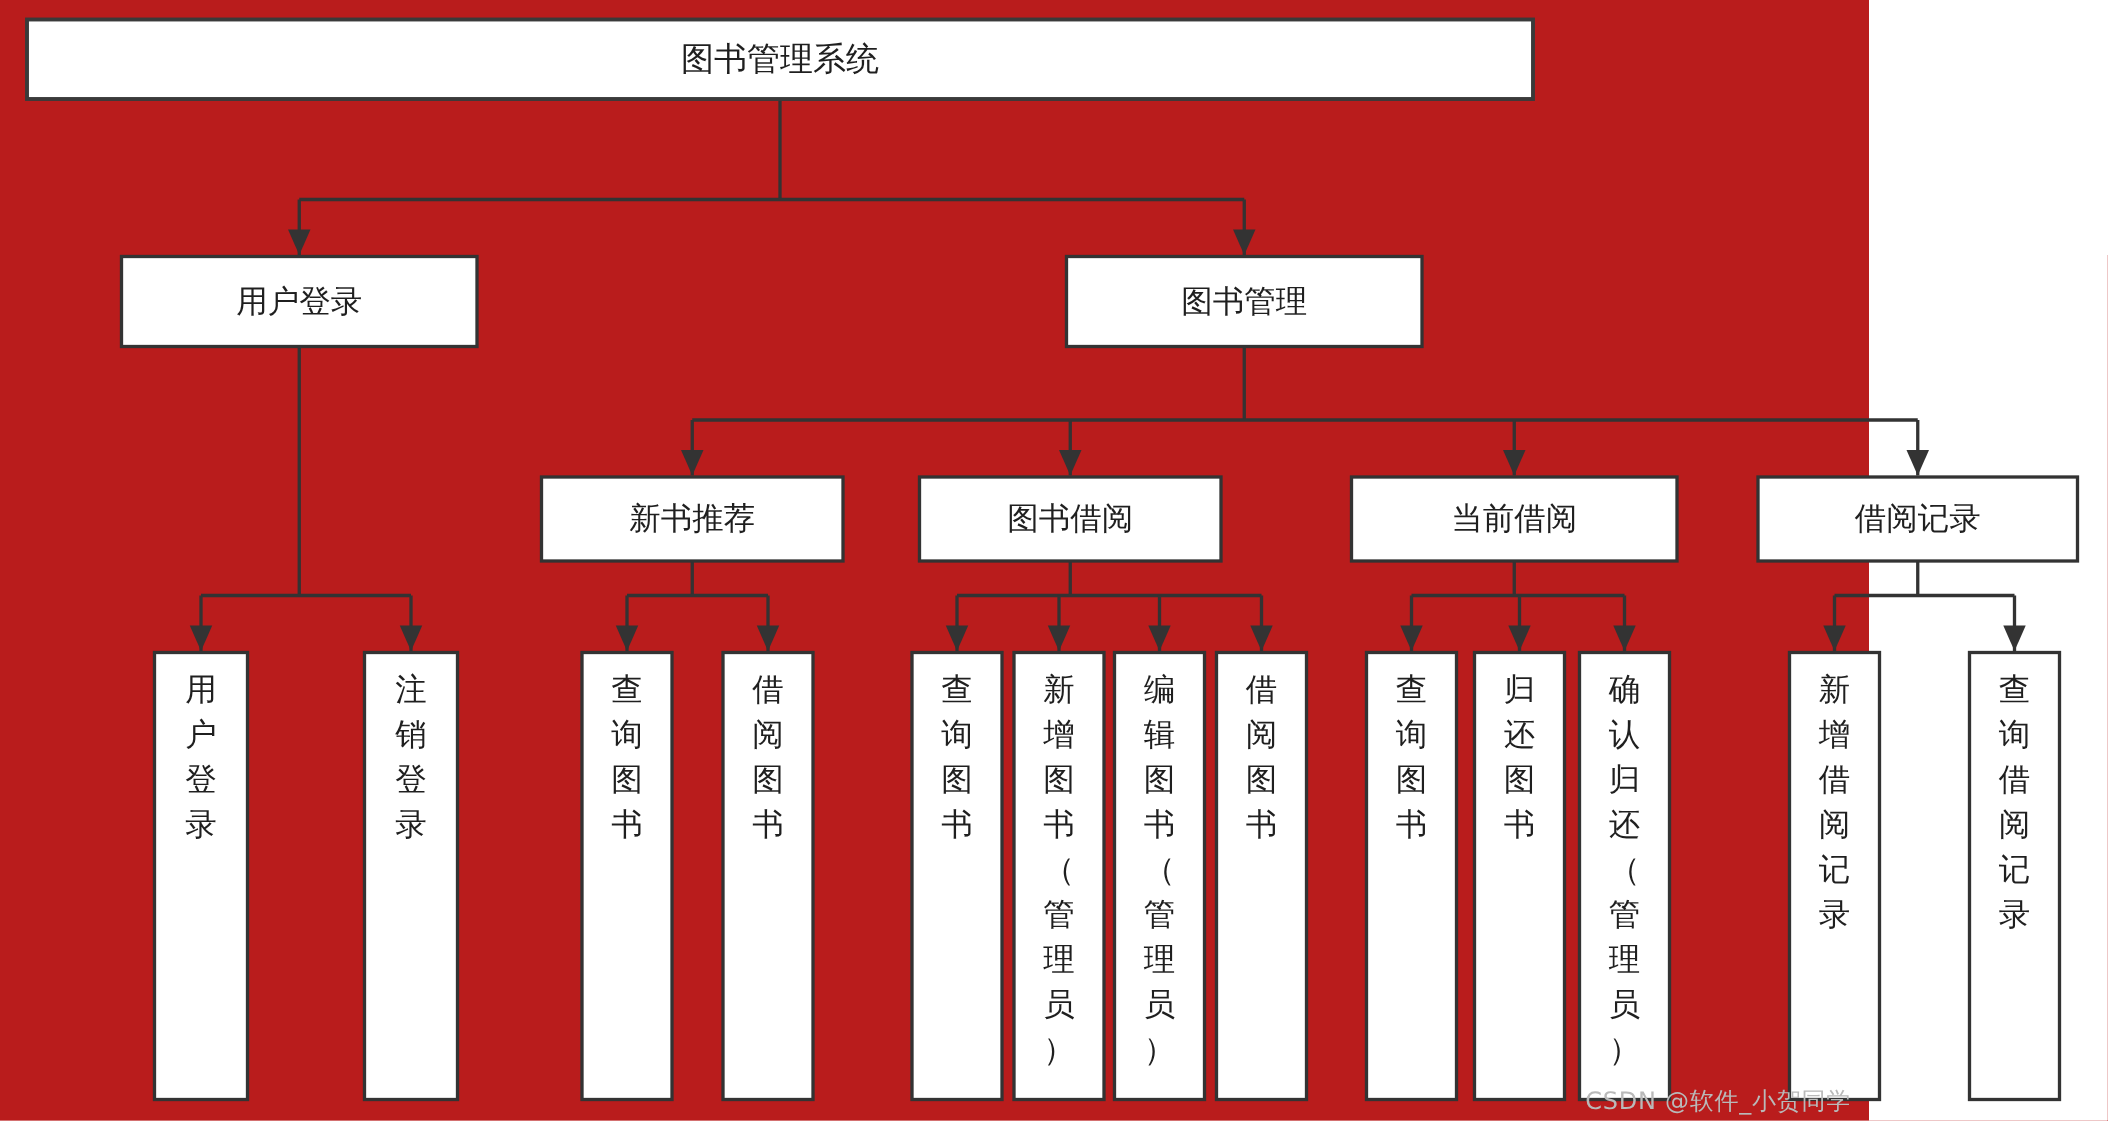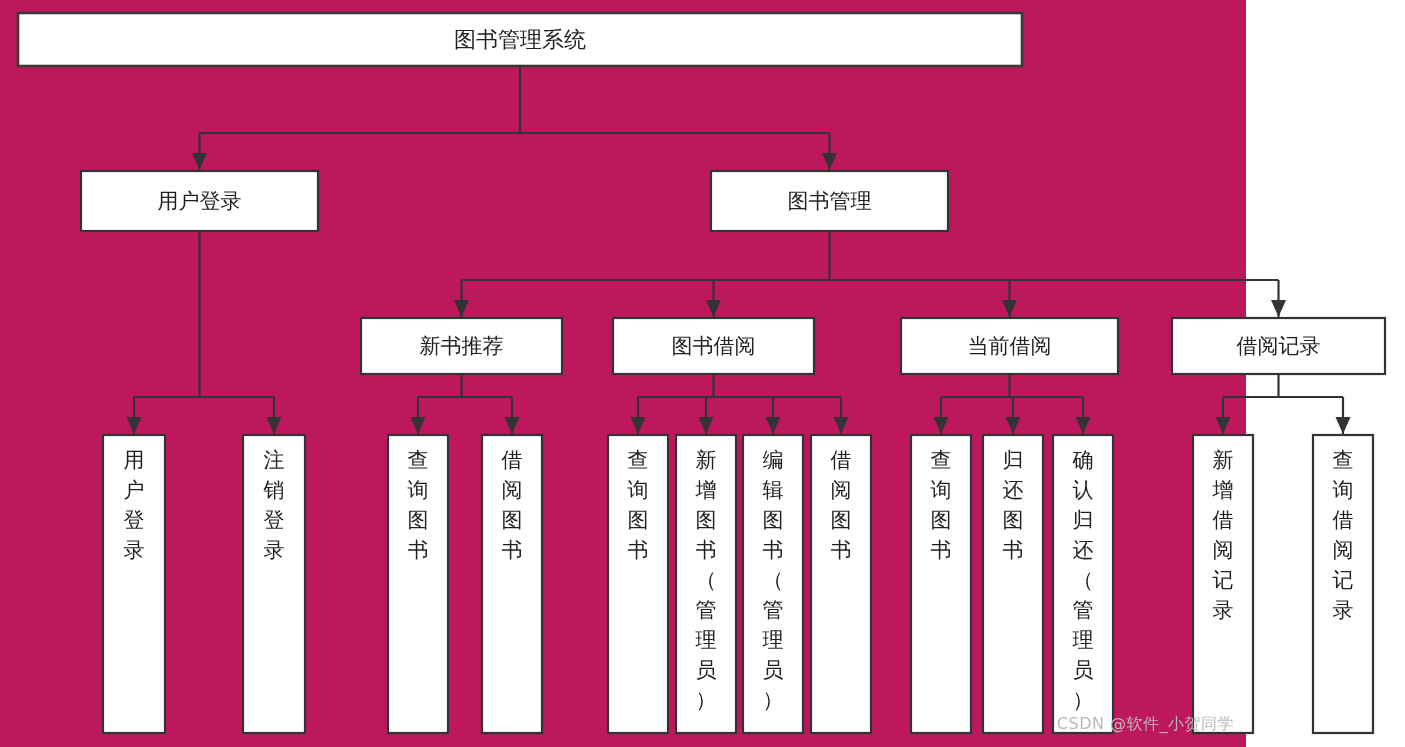--- a/index.html
+++ b/index.html
@@ -11,21 +11,21 @@
   body {
     width: 1405px;
     height: 747px;
     overflow: hidden;
     font-family: "DejaVu Sans", "Liberation Sans", sans-serif;
   }
   #diagram-root {
     position: relative;
     width: 1246px;
     height: 747px;
-    background: #be185d;
+    background: #b91c1c;
   }
   svg#tree-svg {
     position: absolute;
     left: 0;
     top: 0;
     width: 1405px;
     height: 747px;
   }
   .node-box {
     fill: #ffffff;
@@ -60,21 +60,21 @@
   .leaf-label-char {
     font-family: "DejaVu Sans", "Liberation Sans", sans-serif;
     font-size: 21px;
     fill: #1f1f1f;
     text-anchor: middle;
     dominant-baseline: middle;
   }
   .watermark {
     position: absolute;
     right: 12px;
-    bottom: 12px;
+    bottom: 2px;
     font-family: "DejaVu Sans", "Liberation Sans", sans-serif;
     font-size: 16px;
     color: #b9b9b9;
     letter-spacing: 0.5px;
     white-space: nowrap;
     user-select: none;
   }
 </style>
 </head>
 <body>

